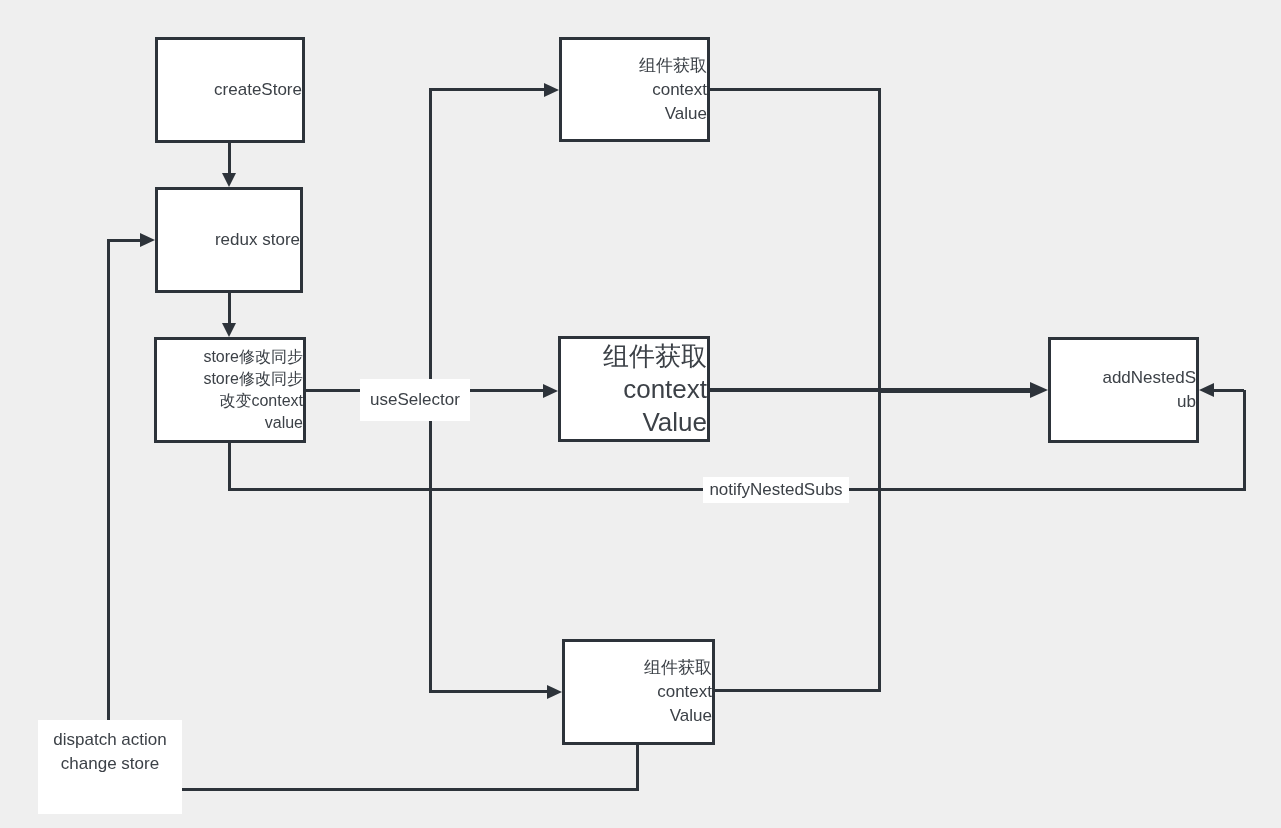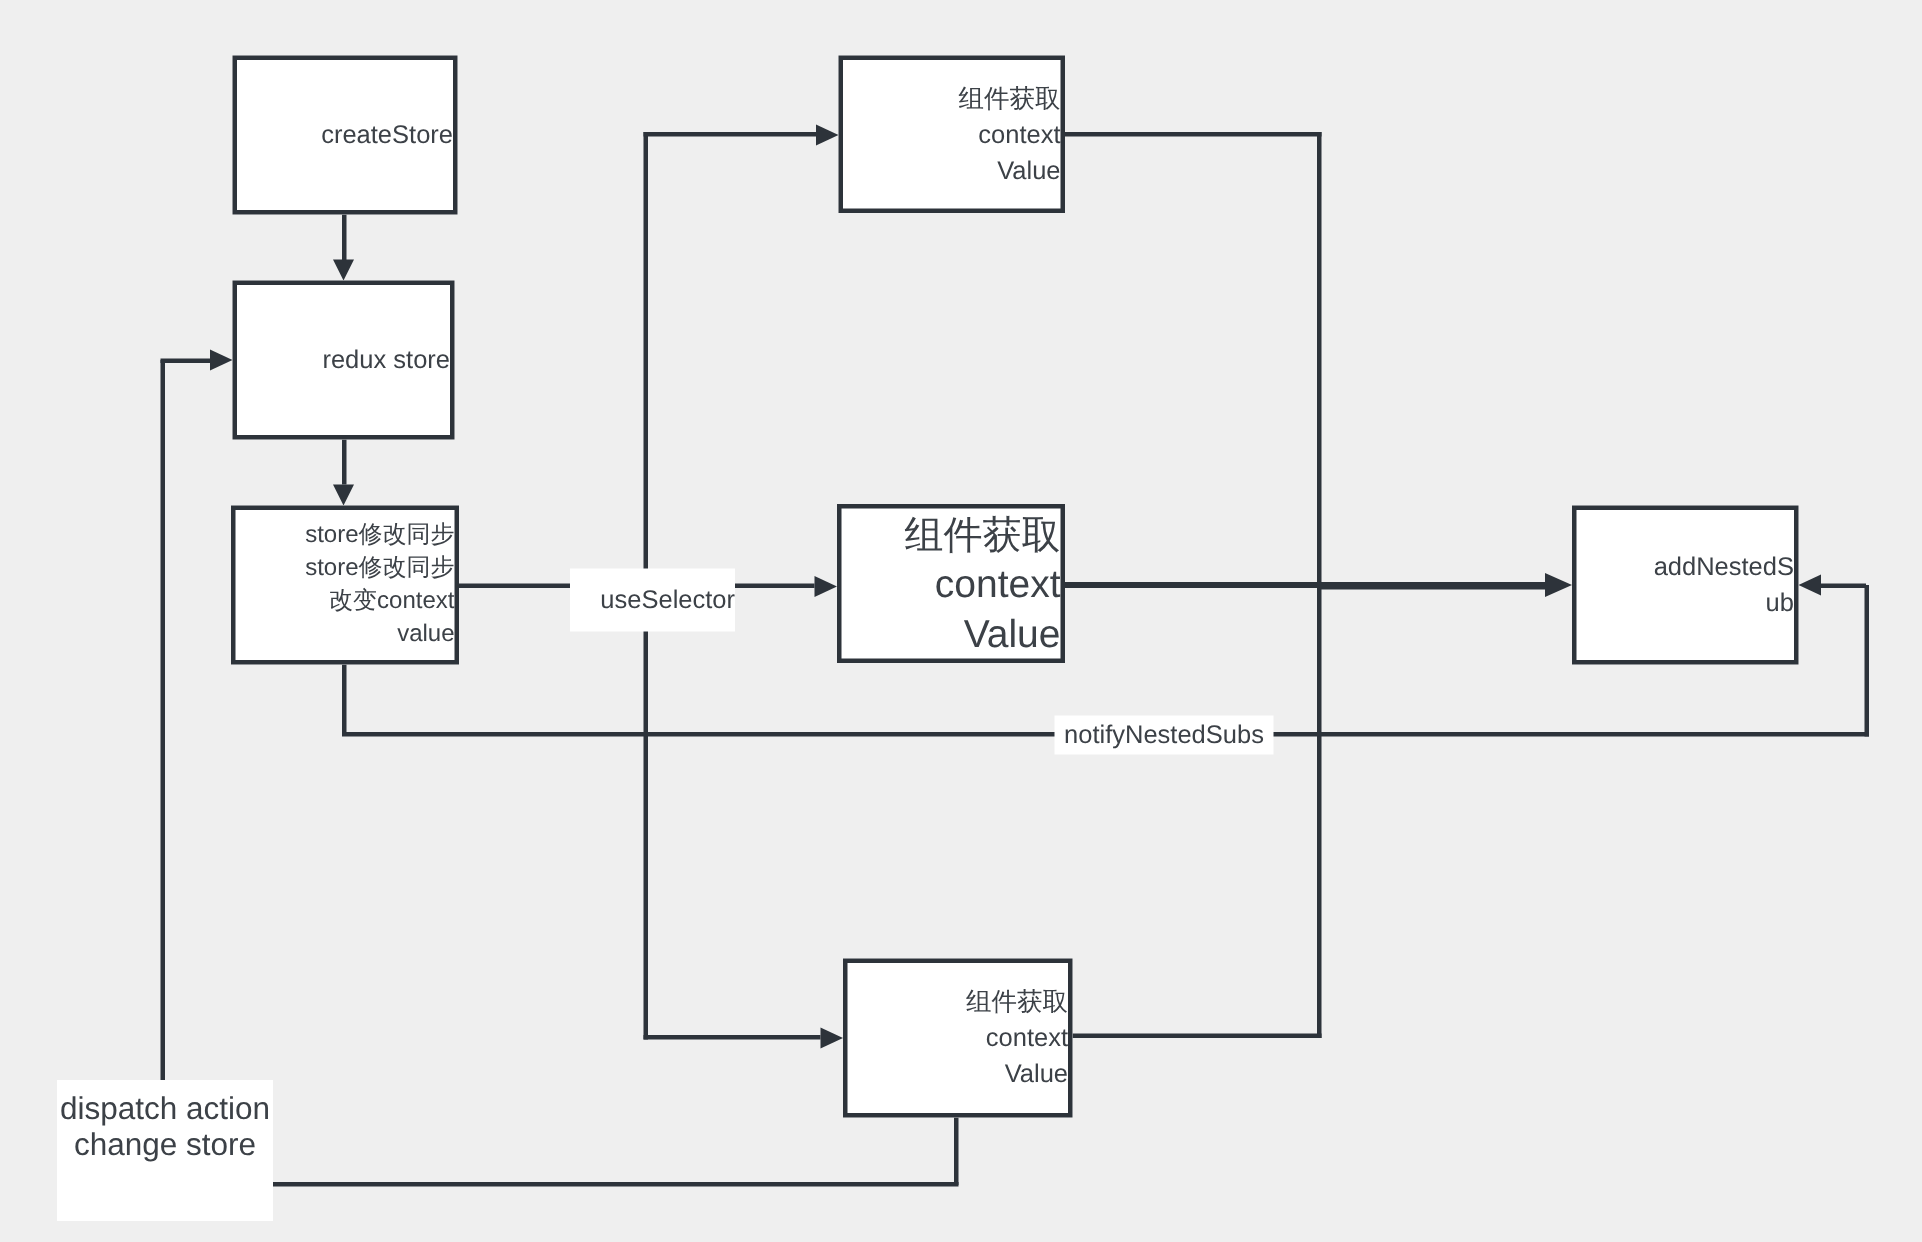--- a/index.html
+++ b/index.html
@@ -51,23 +51,23 @@
     color:var(--text);
     display:flex;
     flex-direction:column;
     align-items:center;
     justify-content:center;
     text-align:center;
     z-index:3;
     font-size:17px;
     line-height:24px;
   }
-  #lbl-useselector{left:380px;top:379px;width:110px;height:42px;align-items:flex-end;}
+  #lbl-useselector{left:360px;top:379px;width:110px;height:42px;}
   #lbl-notify     {left:703px;top:477px;width:146px;height:26px;}
-  #lbl-dispatch   {left:38px; top:720px;width:144px;height:94px;justify-content:flex-start;padding-top:8px;box-sizing:border-box;font-size:21px;}
+  #lbl-dispatch   {left:38px; top:720px;width:144px;height:94px;justify-content:flex-start;padding-top:8px;box-sizing:border-box;font-size:17px;}
   
   .edge{position:absolute;background:var(--line);z-index:1;}
   .ah{position:absolute;width:0;height:0;z-index:1;}
   .ah-down {border-left:7px solid transparent;border-right:7px solid transparent;border-top:14px solid var(--line);}
   .ah-right{border-top:7px solid transparent;border-bottom:7px solid transparent;border-left:15px solid var(--line);}
   .ah-left {border-top:7px solid transparent;border-bottom:7px solid transparent;border-right:15px solid var(--line);}
   .ah-right-big{border-top:8px solid transparent;border-bottom:8px solid transparent;border-left:18px solid var(--line);}
 </style>
 </head>
 <body>

